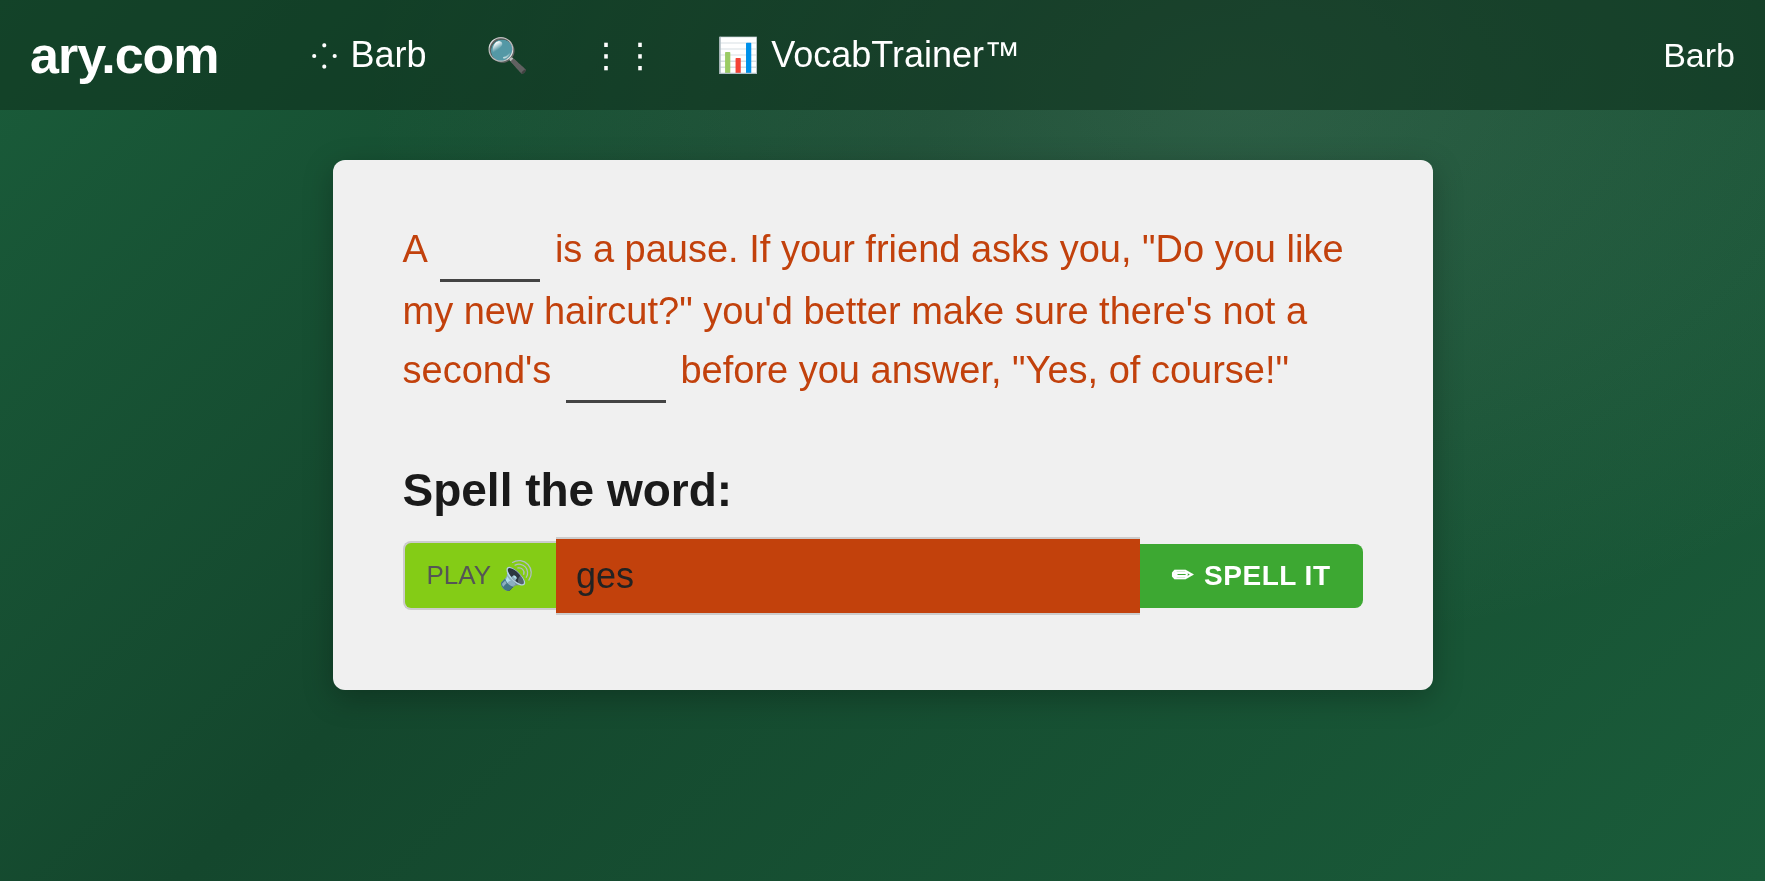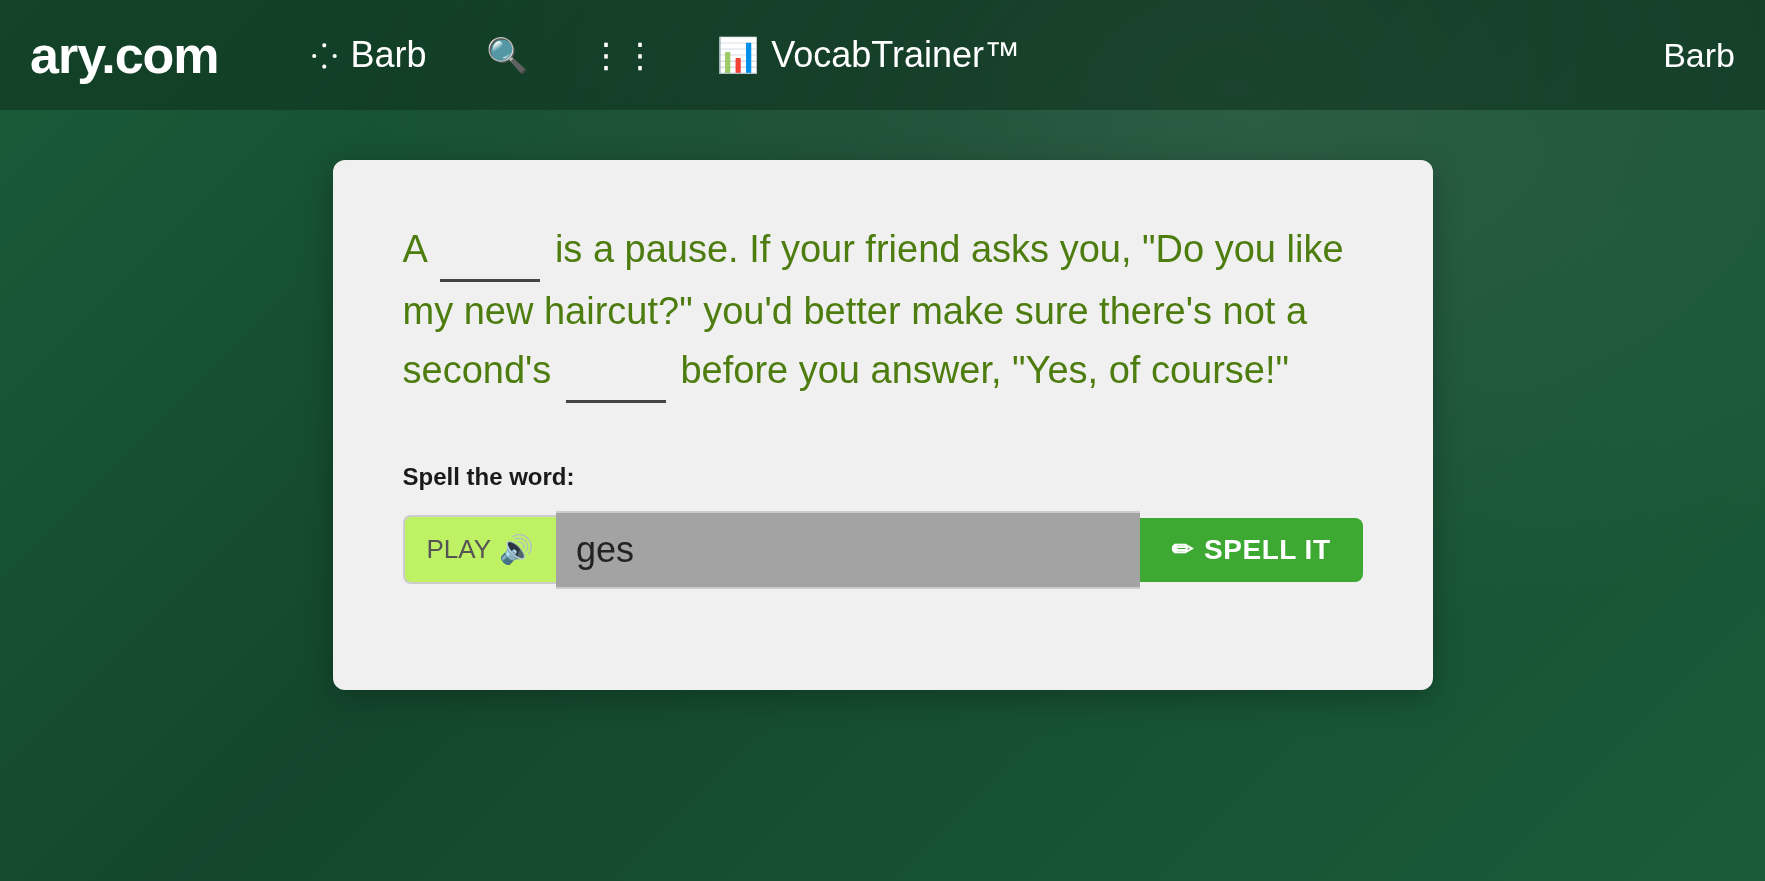--- a/index.html
+++ b/index.html
@@ -90,55 +90,55 @@
       border-radius: 12px;
       padding: 60px 70px 50px 70px;
       width: 1100px;
       min-height: 530px;
       box-shadow: 0 8px 30px rgba(0,0,0,0.25);
       position: relative;
     }
 
     .sentence-text {
       font-size: 38px;
-      color: #4d7c0f;
+      color: #c2410c;
       font-family: Arial, sans-serif;
       line-height: 1.55;
       margin-bottom: 60px;
     }
 
     .blank {
       display: inline-block;
       min-width: 100px;
       border-bottom: 3px solid #444;
       margin: 0 4px;
     }
 
     .spell-label {
-      font-size: 24px;
+      font-size: 46px;
       font-weight: bold;
       color: #1a1a1a;
       font-family: Arial, sans-serif;
       margin-bottom: 20px;
     }
 
     .spell-input-row {
       display: flex;
       align-items: center;
       gap: 0;
     }
 
     .play-button {
       display: flex;
       align-items: center;
       gap: 8px;
       padding: 16px 22px;
       border: 2px solid #ccc;
       border-right: none;
-      background: #bef264;
+      background: #84cc16;
       border-radius: 8px 0 0 8px;
       cursor: pointer;
       font-size: 26px;
       color: #555;
       font-family: Arial, sans-serif;
       white-space: nowrap;
     }
 
     .play-icon {
       font-size: 28px;
@@ -147,21 +147,21 @@
 
     .spell-input {
       flex: 1;
       padding: 16px 20px;
       font-size: 36px;
       font-family: Arial, sans-serif;
       border: 2px solid #ccc;
       border-left: none;
       border-right: none;
       outline: none;
-      background: #a3a3a3;
+      background: #c2410c;
       color: #222;
     }
 
     .spell-it-button {
       padding: 16px 32px;
       background: #3da832;
       color: #ffffff;
       font-size: 28px;
       font-family: Arial, sans-serif;
       font-weight: bold;

